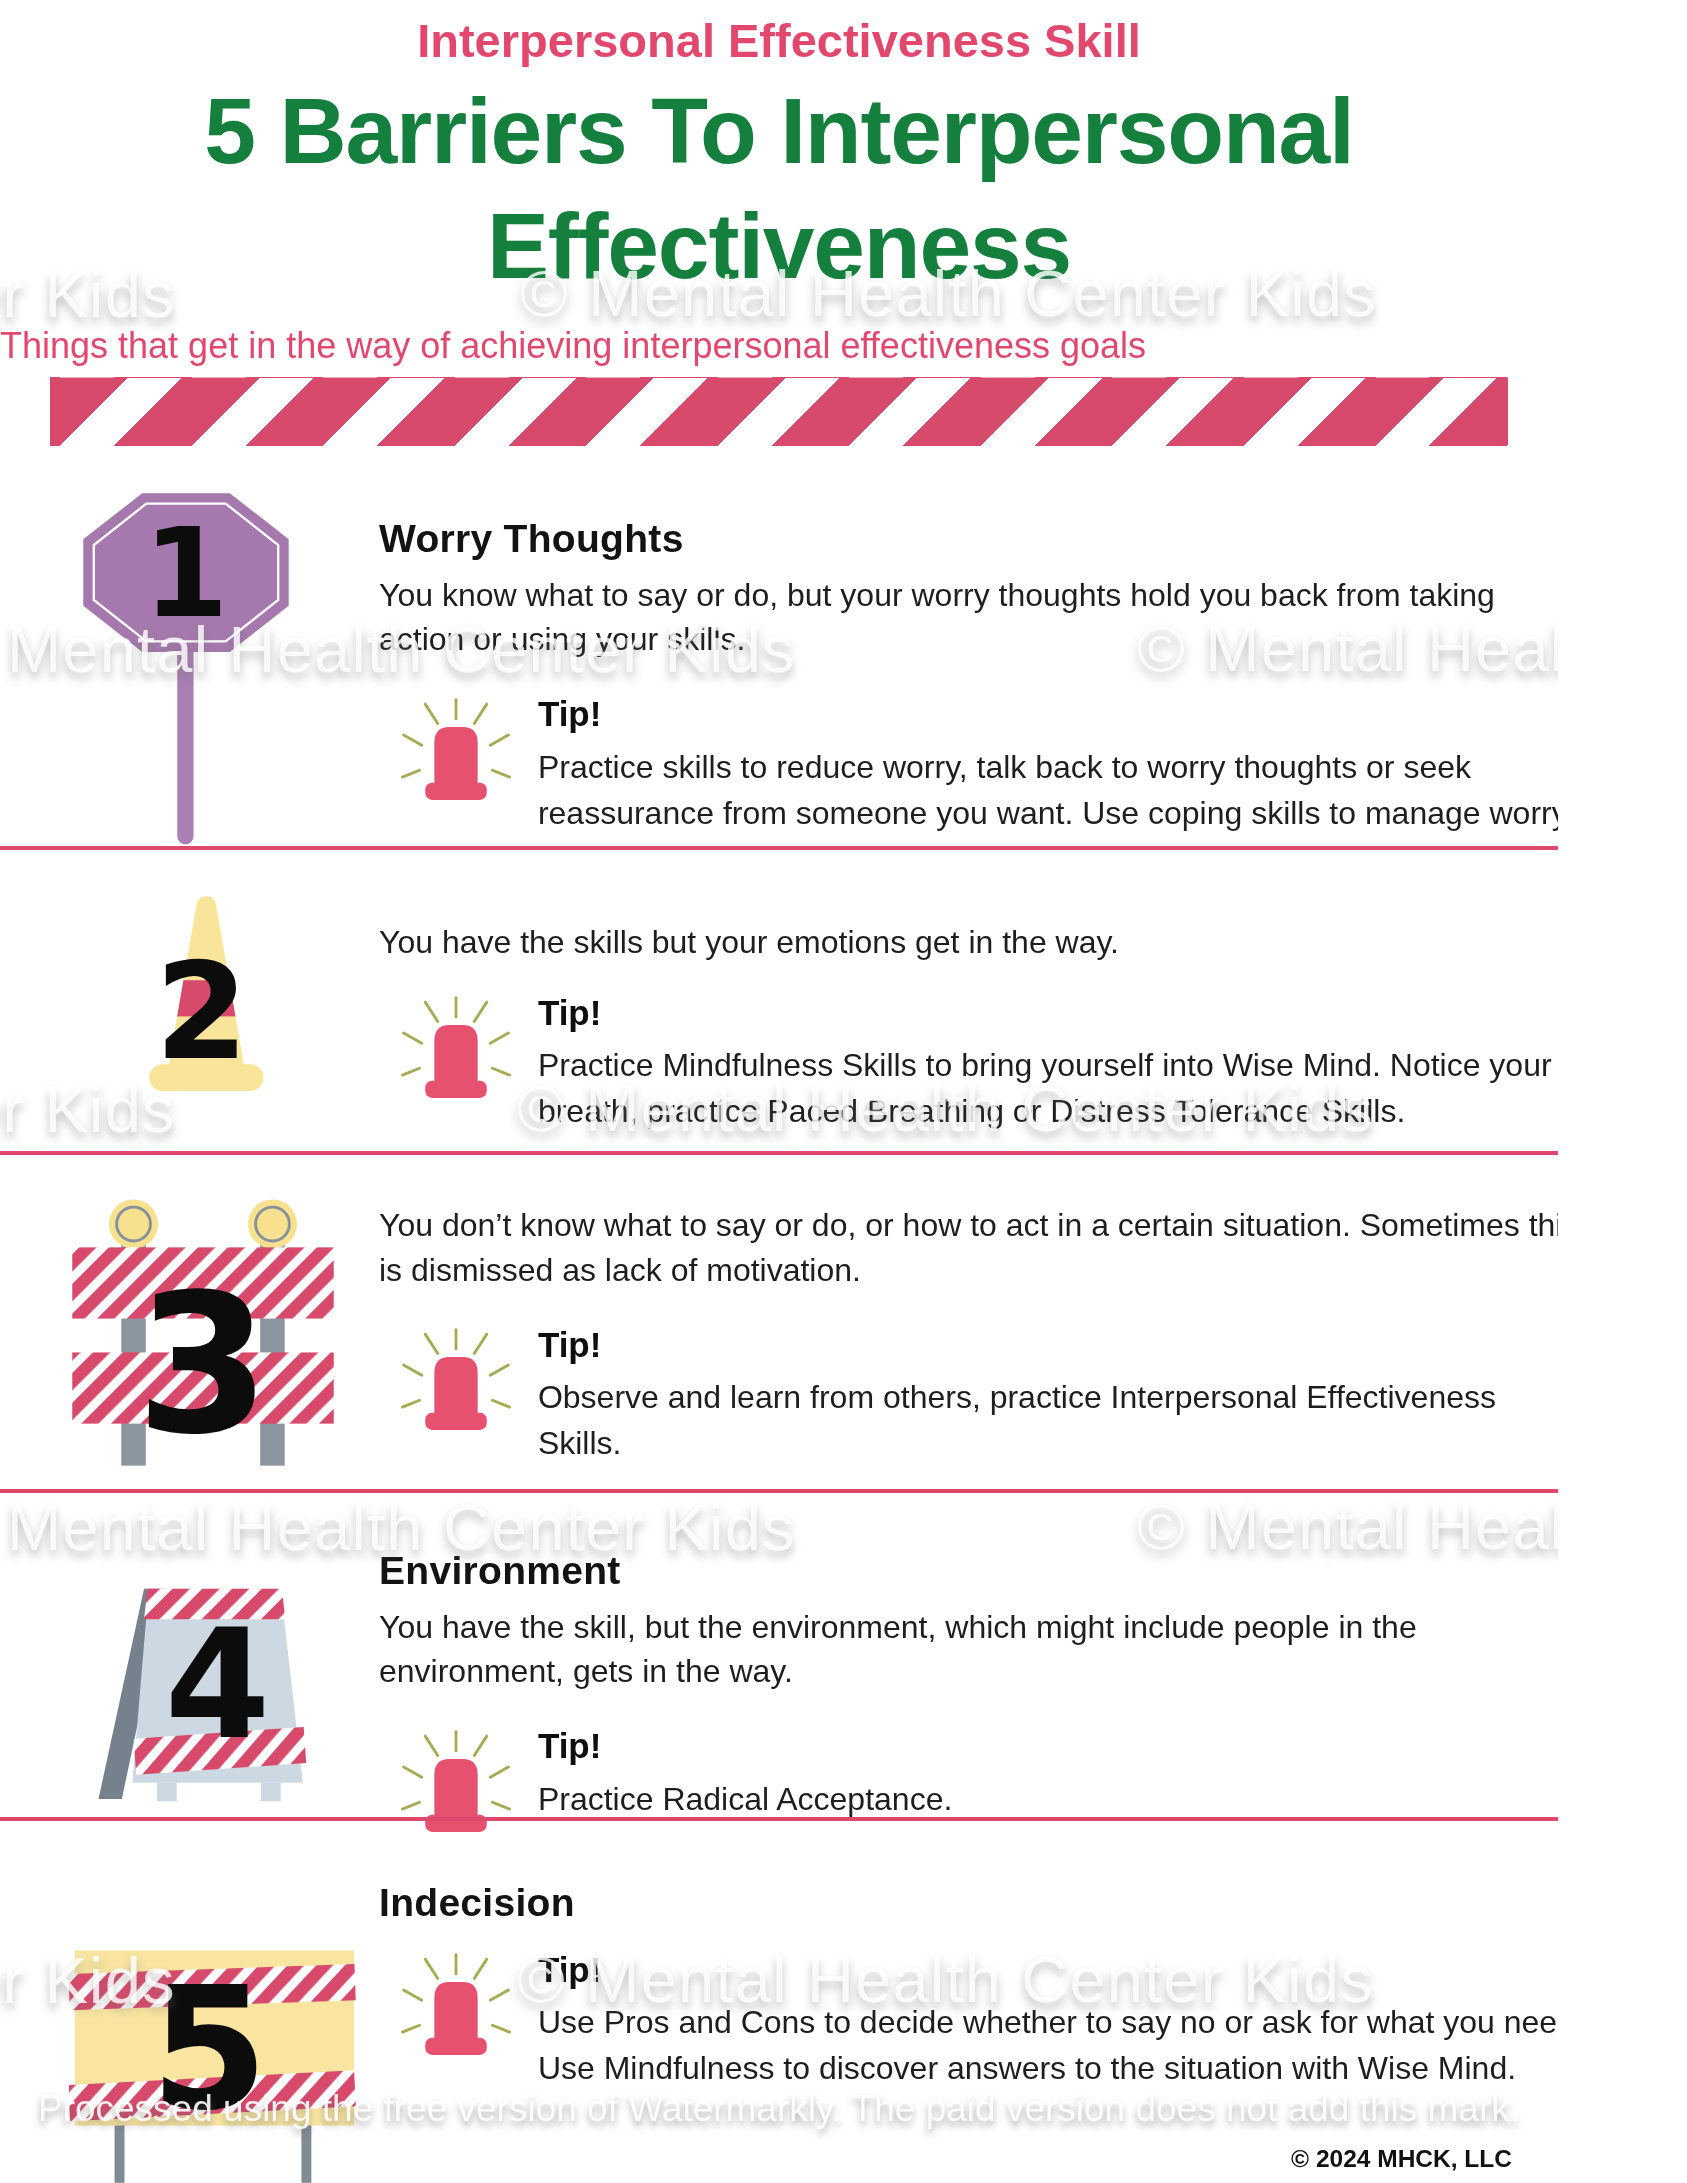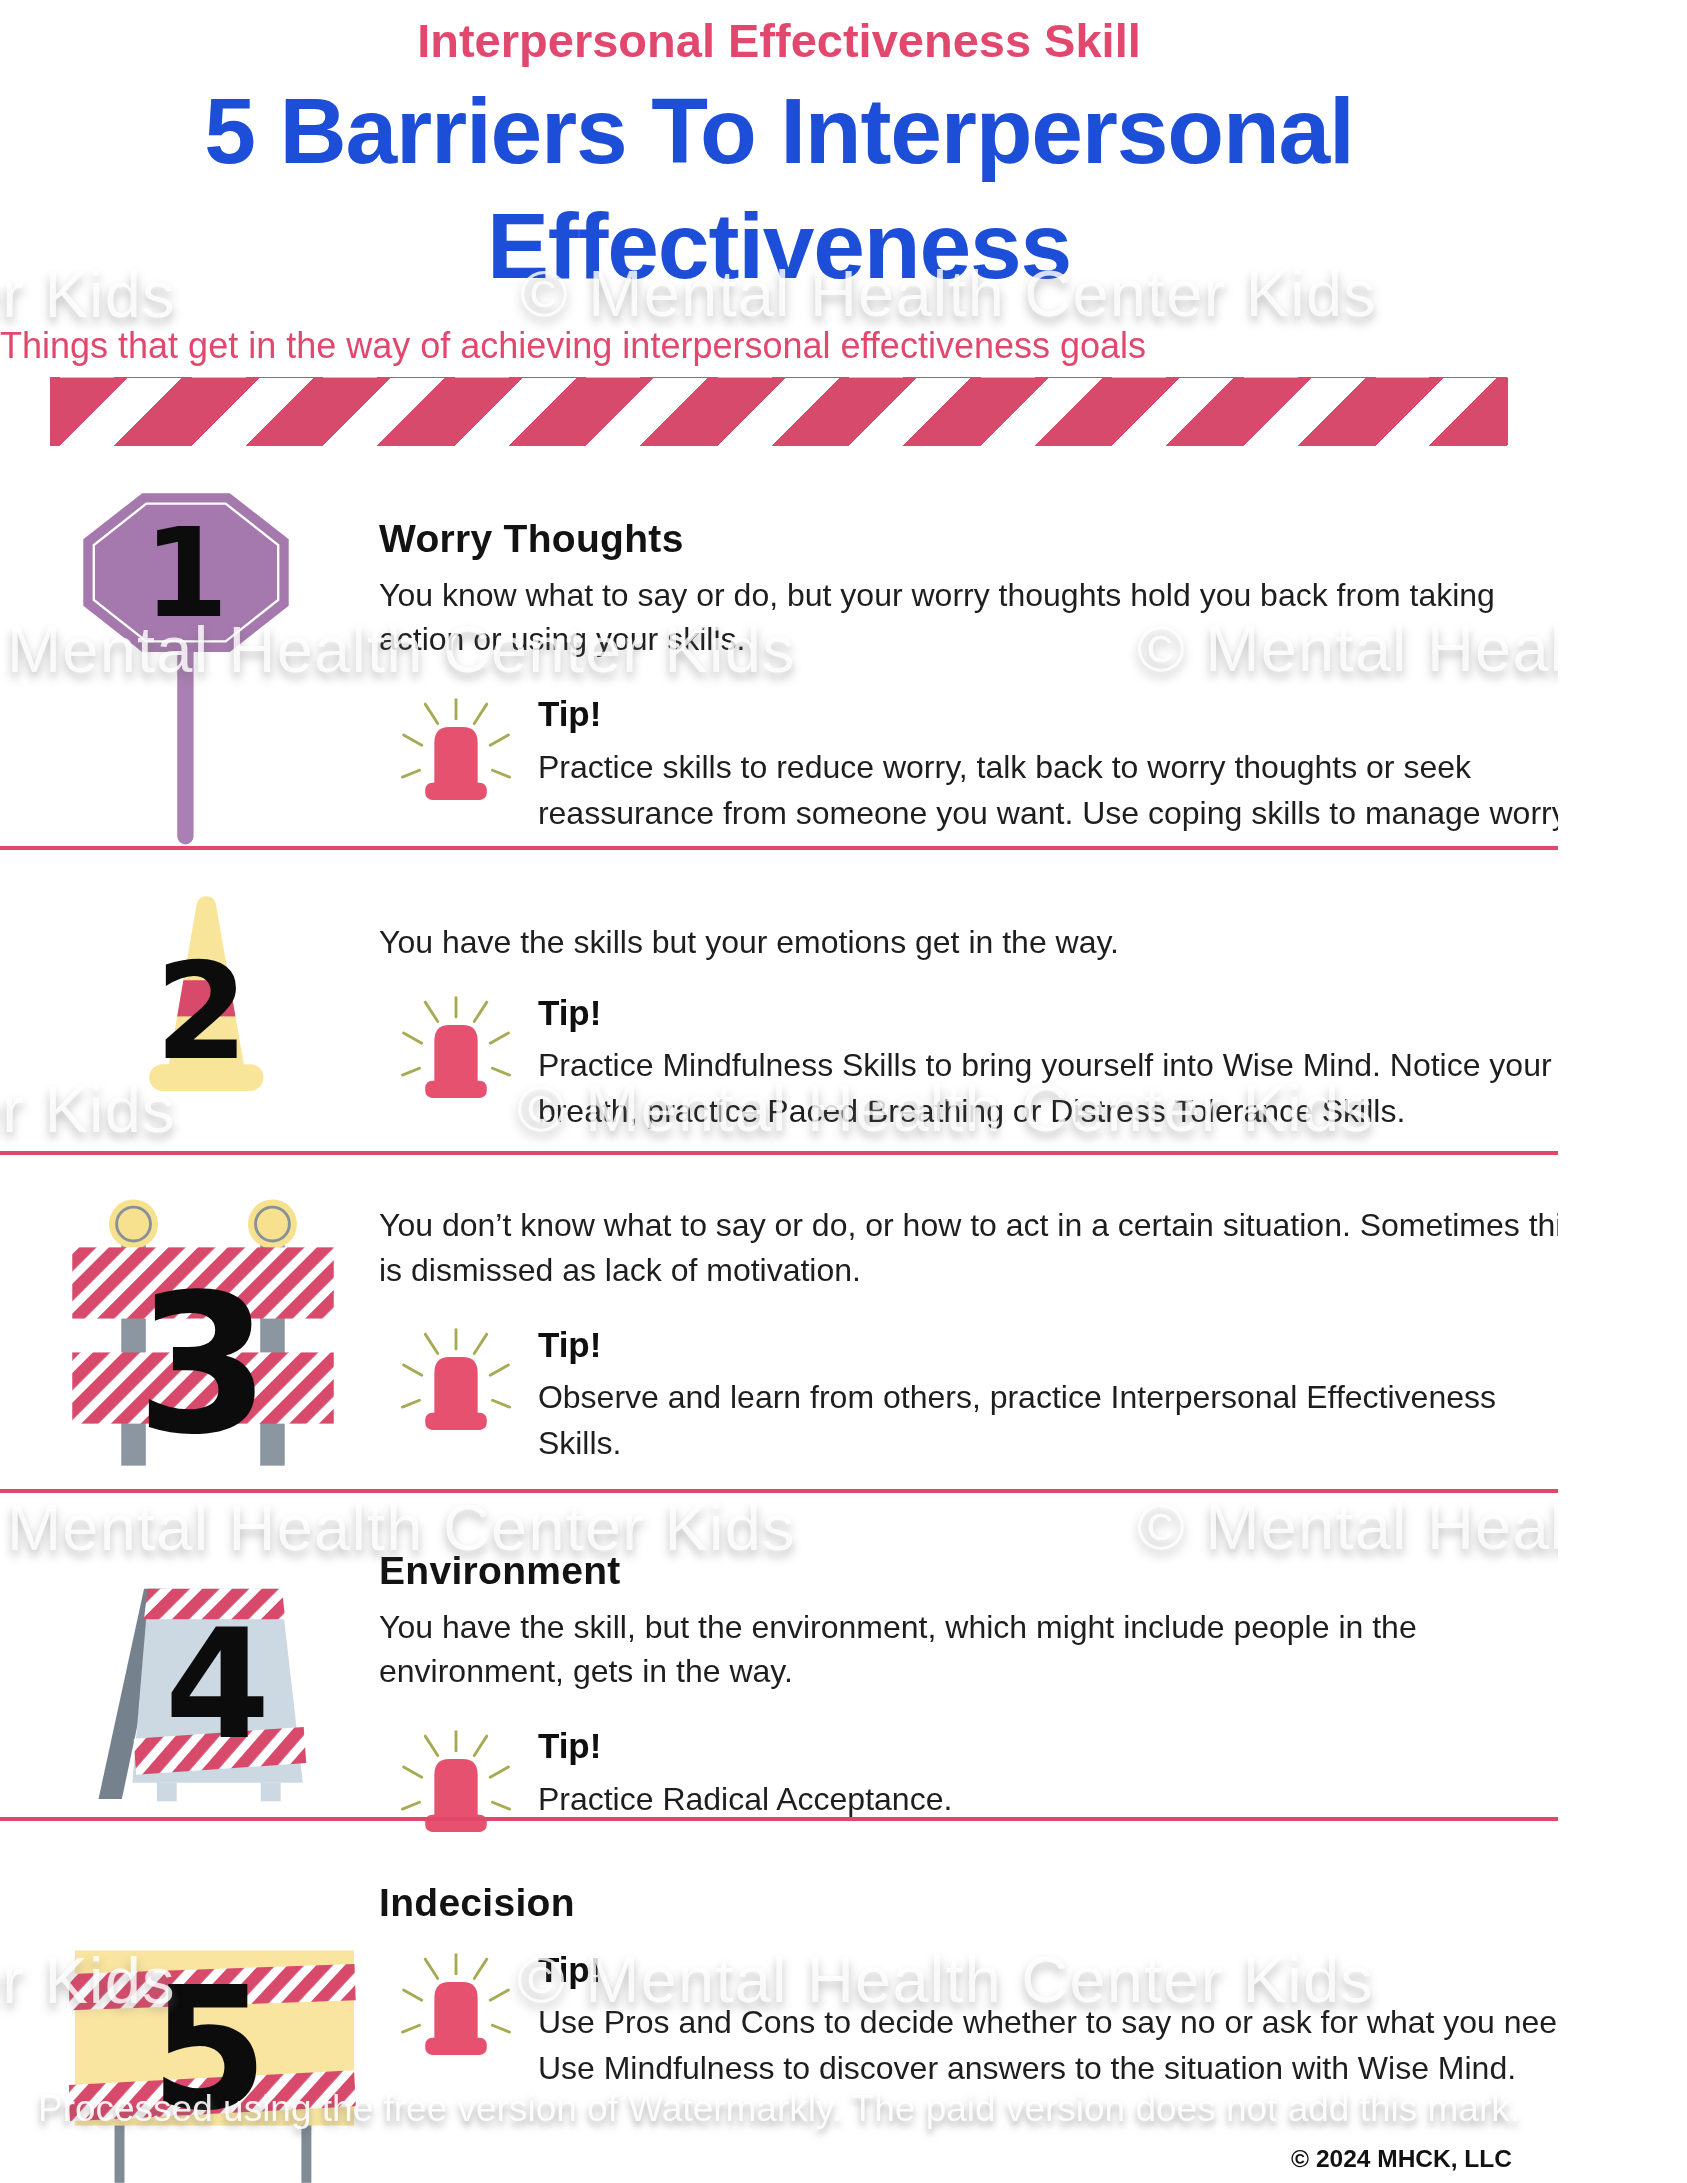--- a/index.html
+++ b/index.html
@@ -15,21 +15,21 @@
   
   .kicker{
     position:absolute;top:13px;left:0;width:100%;
     text-align:center;font-size:47px;font-weight:700;
     color:#e2486e;letter-spacing:0px;
   }
   .main-title{
     position:absolute;top:74px;left:50%;transform:translateX(-50%);
     width:1471px;text-align:center;
     font-size:93px;line-height:1.24;font-weight:700;
-    color:#1d4ed8;letter-spacing:-1.2px;
+    color:#15803d;letter-spacing:-1.2px;
   }
   .subtitle{
     position:absolute;top:325px;left:0;width:100%;
     text-align:left;font-size:36px;font-weight:500;
     color:#e2486e;white-space:nowrap;
   }
   .banner{
     position:absolute;top:377px;left:50px;right:50px;height:68px;
     background:repeating-linear-gradient(135deg,#d84a6b 0 55px,#ffffff 55px 93px);
     border-top:1.8px solid rgba(216,74,107,0.45);

